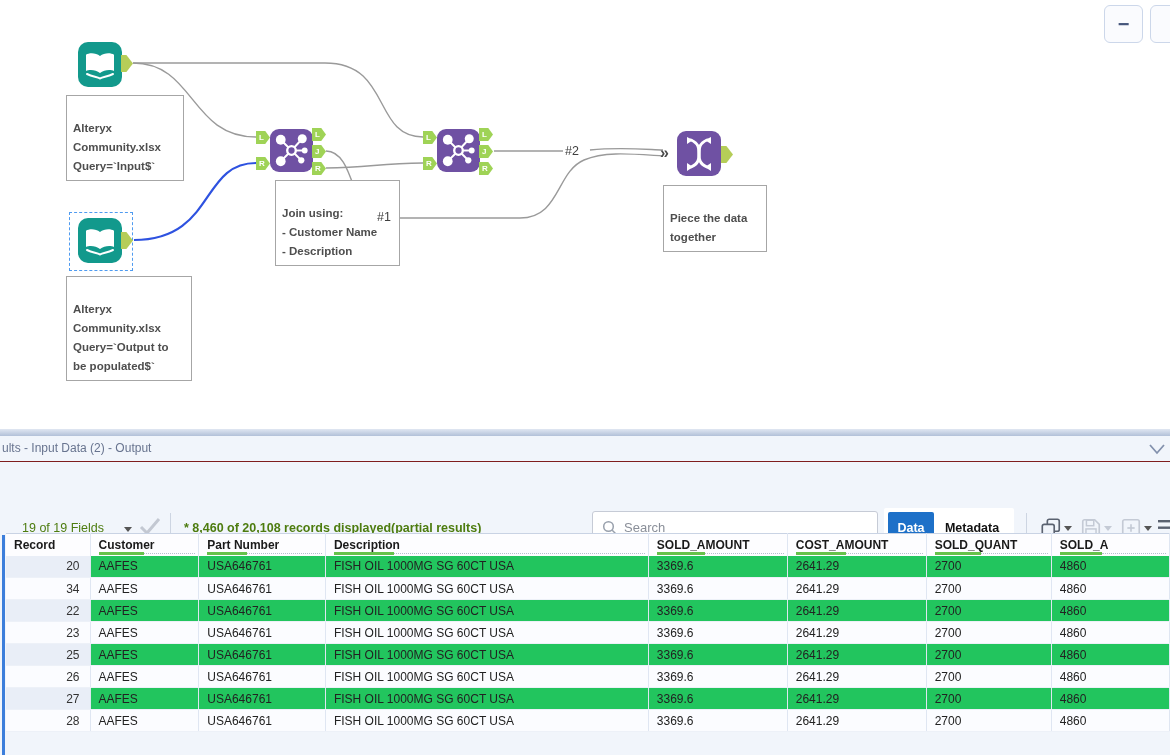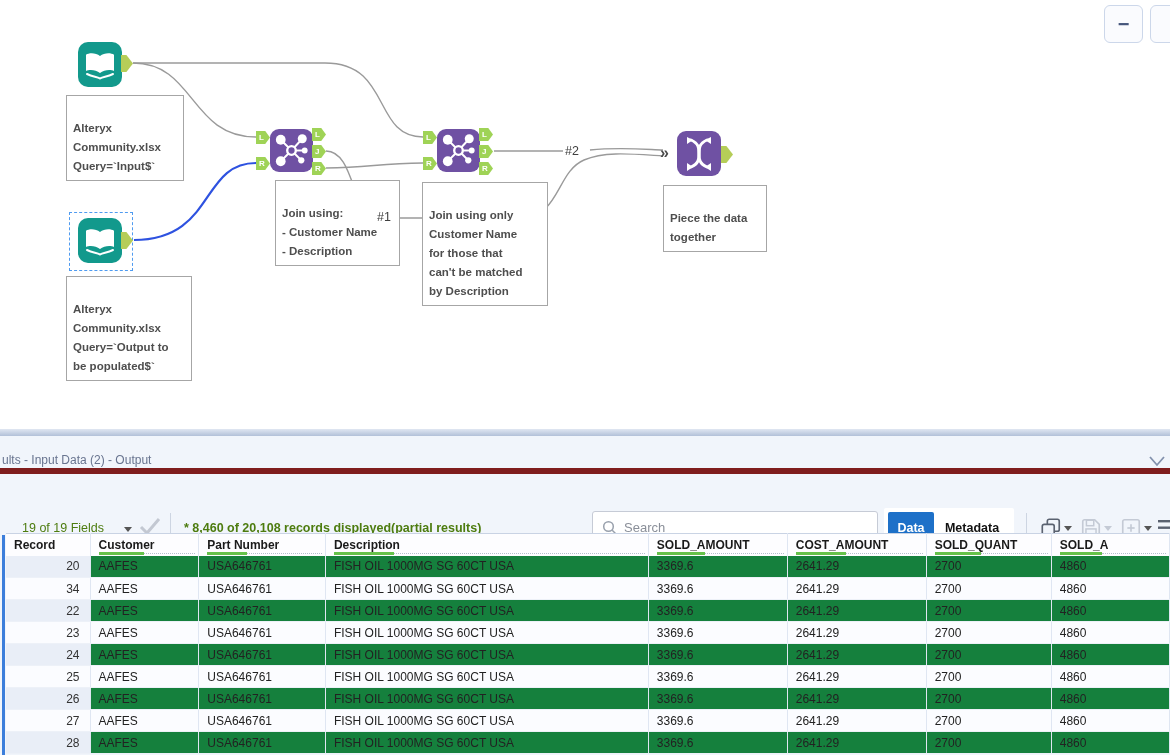--- a/index.html
+++ b/index.html
@@ -26,21 +26,21 @@
   .caption { background:#fff; border:1px solid #a6a6a6; padding:4px 6px; font-size:11.5px;
              font-weight:bold; color:#4e4e4e; line-height:19px; white-space:pre-line; }
   .conn-label { font-size:12.5px; color:#3f3f3f; }
   .selection-box { border:1.5px dashed #4f9bf0; background:transparent; }
   .union-in { font-size:16px; font-weight:bold; color:#4a4a4a; line-height:16px; }
 
   
   #splitter { left:0; top:429px; width:1170px; height:7px;
               background:linear-gradient(#e0e7f2,#b2c0d8); }
   #results { left:0; top:436px; width:1170px; height:319px; background:#f1f5fb; }
-  #results-title-row { left:0; top:12px; width:1170px; height:26px; border-bottom:6px solid #7f1d1d; }
+  #results-title-row { left:0; top:0; width:1170px; height:26px; border-bottom:1px solid #7f1d1d; }
   #results-title { left:2px; top:5px; font-size:12px; color:#68748f; white-space:nowrap; }
 
   #toolbar { left:0; top:27px; width:1170px; height:70px; }
   .tb-text { font-size:12.5px; color:#4d7c0f; white-space:nowrap; }
   .tb-sep { width:1px; height:30px; background:#cdd5e2; }
   #search-box { left:592px; top:48px; width:286px; height:33px; background:#fff;
                 border:1px solid #c6cbd6; border-radius:3px; display:flex; align-items:center; }
   #search-input { border:none; outline:none; flex:1; font-size:13px; color:#333;
                   font-family:"Liberation Sans",sans-serif; background:transparent; }
   #search-input::placeholder { color:#8a8f99; }
@@ -49,21 +49,21 @@
   .seg-btn { height:31px; display:flex; align-items:center; justify-content:center;
              font-size:12.5px; font-weight:bold; }
   #data-btn { width:46px; background:#1d70c8; color:#fff; border-radius:2px; }
   #metadata-btn { width:76px; background:#fff; color:#111; }
   .caret { width:0; height:0; border-left:4px solid transparent; border-right:4px solid transparent;
            border-top:5px solid #555; }
   .caret.dim { border-top-color:#c4cad5; }
 
   
   #grid-wrap { left:6px; top:97px; width:1164px; height:222px; overflow:hidden; }
-  #grid { border-collapse:collapse; table-layout:fixed; background:#15803d; border-top:1px solid #c9d3e4; }
+  #grid { border-collapse:collapse; table-layout:fixed; background:#22c55e; border-top:1px solid #c9d3e4; }
   #grid th, #grid td { border-right:1px solid #dfe6f2; font-size:12px; white-space:nowrap;
                        overflow:hidden; padding:0 4px 0 8px; height:22px; text-align:left; }
   #grid th { font-weight:bold; color:#1a1a1a; position:relative; background:#fdfdff; }
   #grid td { color:#222; border-bottom:1px solid #edf1f8; }
   #grid tr:nth-child(even) td { background:#fbfcff; }
   #grid td.rec { background:#e9eef7; text-align:right; padding-right:10px; color:#333; }
   .u-wrap { position:absolute; left:8px; right:3px; bottom:1px; display:flex; align-items:flex-end; }
   .u-green { height:3px; background:#66c24a; }
   .u-dots { flex:1; border-top:1px dotted #b6bfce; margin-bottom:1px; }
   #grid-accent { left:2px; top:99px; width:3px; height:220px; background:#3c7edb; }
@@ -163,27 +163,20 @@
       <circle cx="11" cy="11" r="5" fill="#fff"></circle>
         <circle cx="11" cy="33" r="5" fill="#fff"></circle>
       <circle cx="33" cy="10" r="4.6" fill="#fff"></circle>
         <circle cx="35.5" cy="22" r="3" fill="#fff"></circle>
       <circle cx="32" cy="32" r="3.2" fill="#fff"></circle>
     </svg>
   </div>
   <div class="abs tab" style="left:479px; top:128px;">L</div>
   <div class="abs tab" style="left:479px; top:145px;">J</div>
   <div class="abs tab" style="left:479px; top:162px;">R</div>
-  <div class="abs caption" style="left:422px; top:182px; width:126px;">
-    <span class="caption-text" style="white-space: pre-line;">Join using only
-Customer Name
-for those that
-can't be matched
-by Description</span>
-  </div>
   <div class="abs conn-label" style="left:565px; top:144px;">#2</div>
 
   <div class="abs union-in" style="left:660px; top:145px;">»</div>
   <div class="abs tool-icon purple" style="left:677px; top:131px; border-radius:9px;">
     <svg width="44" height="45" viewBox="0 0 44 45">
       <path d="M14 9 C30 16 14 29 30 36" stroke="#fff" stroke-width="3" fill="none" stroke-linecap="round"></path>
       <path d="M30 9 C14 16 30 29 14 36" stroke="#fff" stroke-width="3" fill="none" stroke-linecap="round"></path>
       <path d="M10 6 L16 9 L10 13 Z" fill="#fff"></path>
       <path d="M34 6 L28 9 L34 13 Z" fill="#fff"></path>
       <path d="M34 32 L28 36 L34 40 Z" fill="#fff"></path>
@@ -342,30 +335,20 @@
             <td class="rec">23</td>
             <td>AAFES</td>
             <td>USA646761</td>
             <td>FISH OIL 1000MG SG 60CT USA</td>
             <td>3369.6</td>
             <td>2641.29</td>
             <td>2700</td>
             <td>4860</td>
           </tr>
           <tr>
-            <td class="rec">24</td>
-            <td>AAFES</td>
-            <td>USA646761</td>
-            <td>FISH OIL 1000MG SG 60CT USA</td>
-            <td>3369.6</td>
-            <td>2641.29</td>
-            <td>2700</td>
-            <td>4860</td>
-          </tr>
-          <tr>
             <td class="rec">25</td>
             <td>AAFES</td>
             <td>USA646761</td>
             <td>FISH OIL 1000MG SG 60CT USA</td>
             <td>3369.6</td>
             <td>2641.29</td>
             <td>2700</td>
             <td>4860</td>
           </tr>
           <tr>

